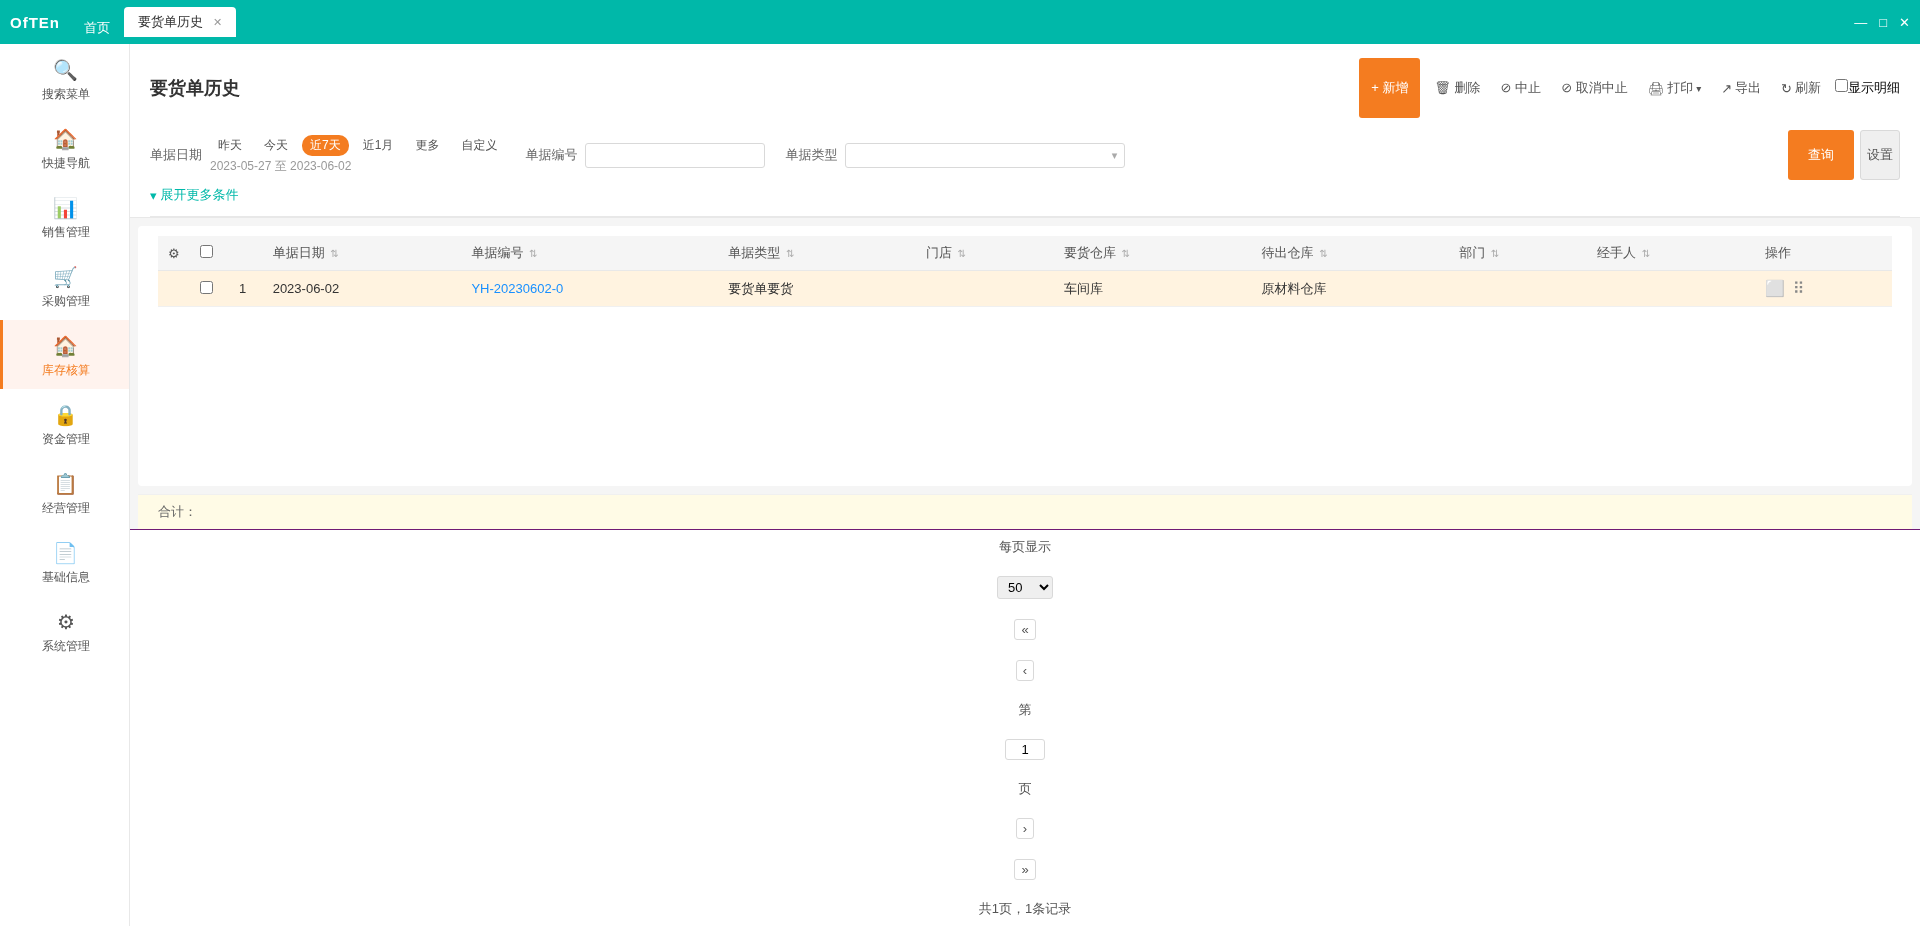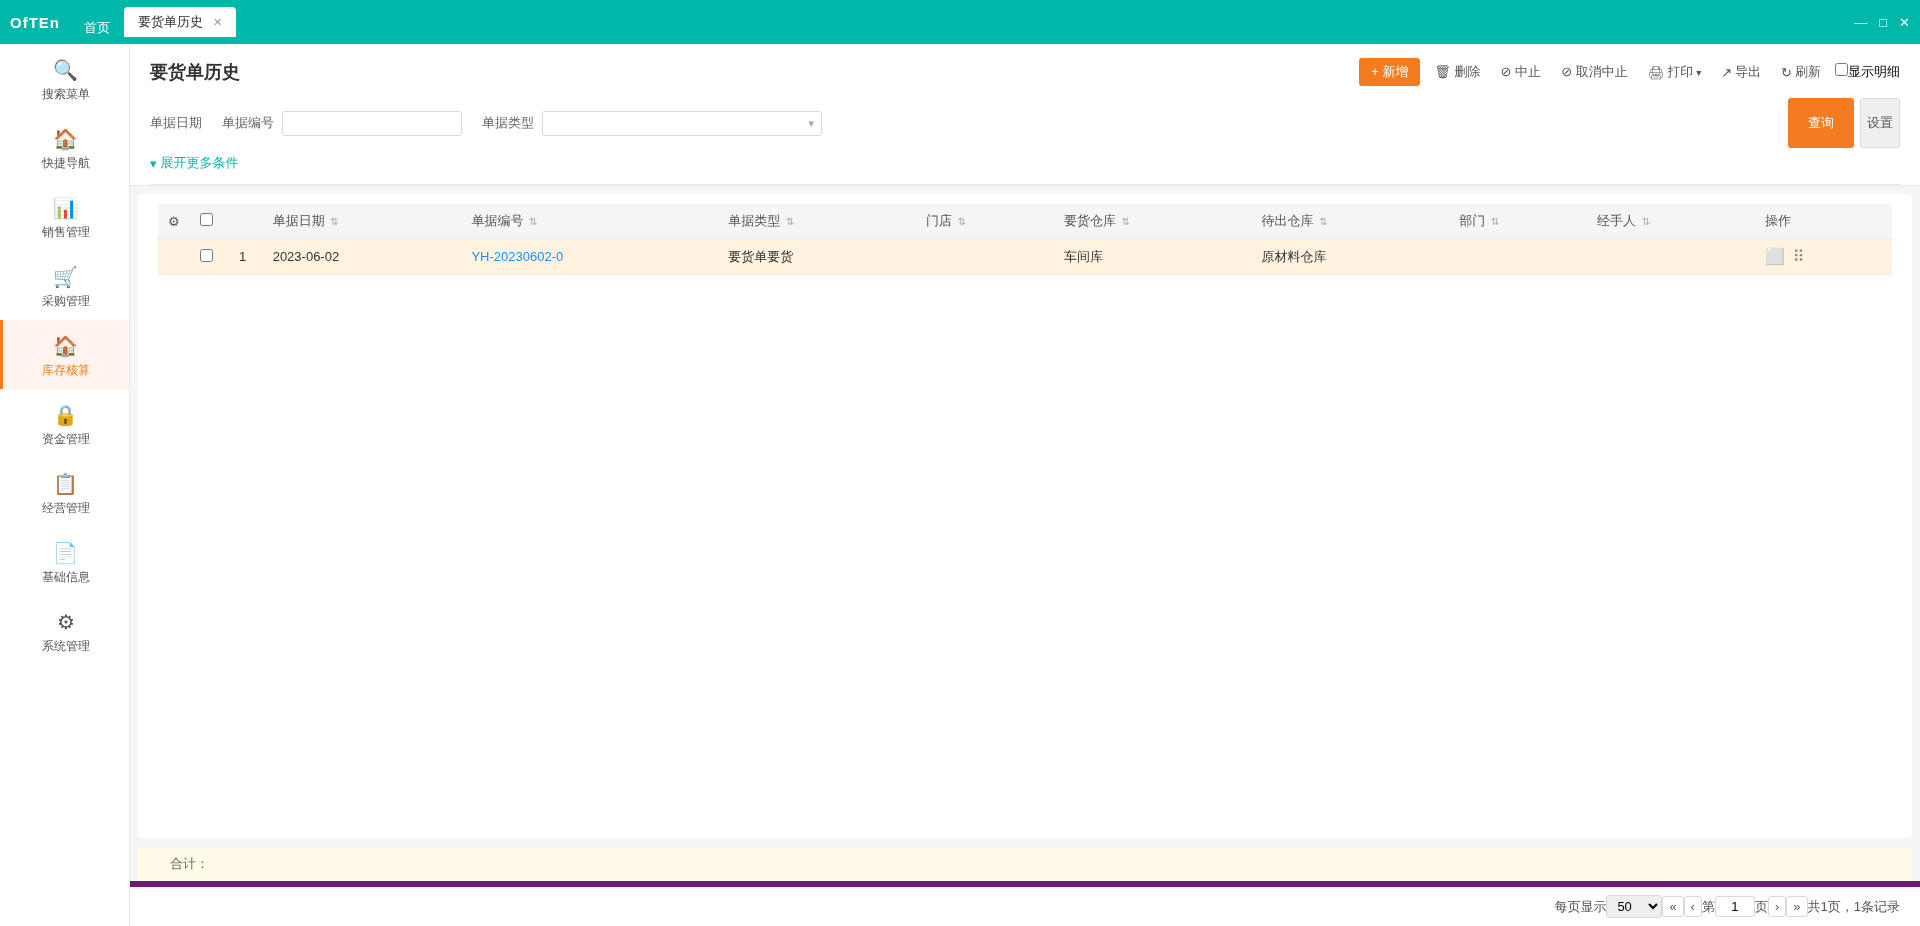--- a/index.html
+++ b/index.html
@@ -122,21 +122,21 @@
       cursor: pointer;
       font-size: 13px;
       color: #555;
       padding: 4px 6px;
       border-radius: 3px;
     }
     .toolbar-btn.primary {
       background: #f47c20;
       color: white;
       border: none;
-      padding: 5px 12px;
+      padding: 21px 12px;
       border-radius: 3px;
     }
 
     
     .filter-bar {
       padding: 10px 20px;
       background: white;
       border-bottom: 1px solid #e8e8e8;
       flex-shrink: 0;
     }
@@ -218,40 +218,41 @@
     .settings-col { width: 30px; text-align: center; }
     .checkbox-col { width: 30px; text-align: center; }
     .num-col { width: 40px; text-align: center; }
     .link-text { color: #1890ff; cursor: pointer; text-decoration: none; }
     .op-icons { display: flex; gap: 8px; }
     .op-icon { cursor: pointer; color: #888; font-size: 16px; }
 
     
     .table-footer {
       background: #fffbe6;
-      padding: 8px 32px;
+      padding: 8px 20px;
       font-size: 13px;
       color: #666;
       border-top: 1px solid #f0f0f0;
       margin: 0 8px;
       flex-shrink: 0;
     }
 
     
     .pagination-bar {
       background: white;
       padding: 8px 20px;
       display: flex;
       align-items: center;
       justify-content: flex-end;
-      gap: 0;
-      border-top: 6px solid #701a75;
+      gap: 20px;
+      border-top: 1px solid #701a75;
       font-size: 13px;
       color: #555;
       flex-shrink: 0;
+      flex-direction: column;
     }
     .page-size-select {
       border: 1px solid #d9d9d9;
       border-radius: 3px;
       padding: 2px 6px;
       font-size: 13px;
       outline: none;
     }
     .page-nav-btn {
       cursor: pointer;
@@ -369,20 +370,31 @@
             <span>显示明细</span>
           </label>
         </div>
       </div>
 
       <div class="filter-bar" style="padding: 0 0 10px;">
         <div class="filter-row">
 
           <div class="filter-group">
             <span class="filter-label">单据日期</span>
+            <div style="display:flex; flex-direction: column;">
+              <div class="filter-date-options">
+                <span class="filter-date-btn">昨天</span>
+                <span class="filter-date-btn">今天</span>
+                <span class="filter-date-btn active">近7天</span>
+                <span class="filter-date-btn">近1月</span>
+                <span class="filter-date-btn">更多</span>
+                <span class="filter-date-btn">自定义</span>
+              </div>
+              <span class="filter-date-range">2023-05-27 至 2023-06-02</span>
+            </div>
           </div>
 
           <div class="filter-group">
             <span class="filter-label">单据编号</span>
             <input class="filter-input" type="text" style="">
           </div>
 
           <div class="filter-group">
             <span class="filter-label">单据类型</span>
             <div style="display:flex; align-items:center; position:relative;">

